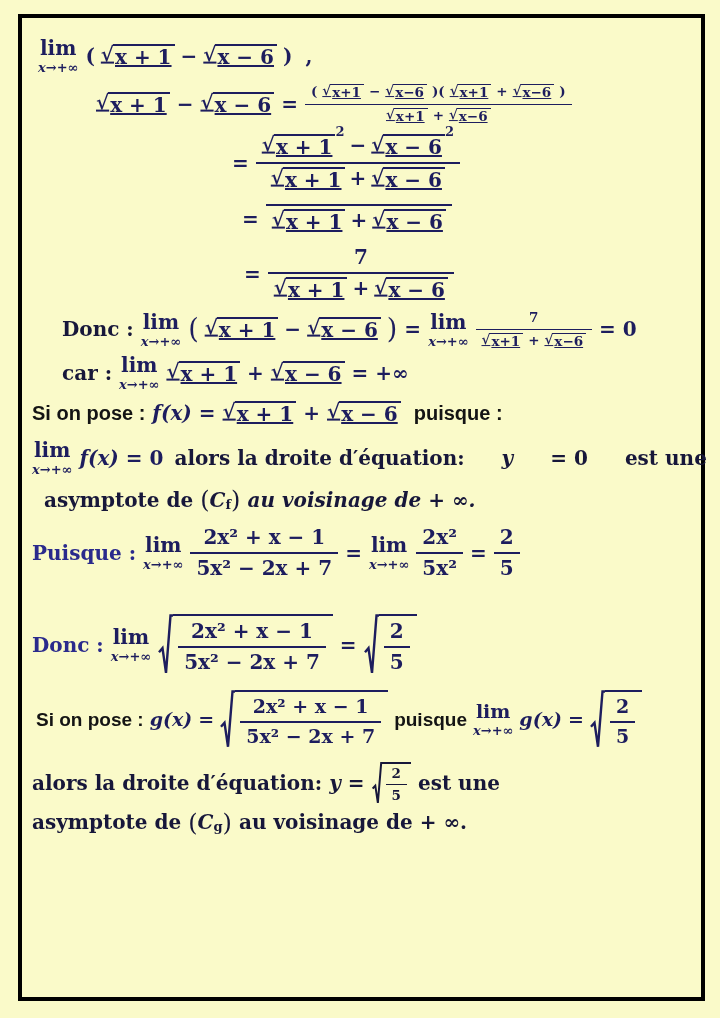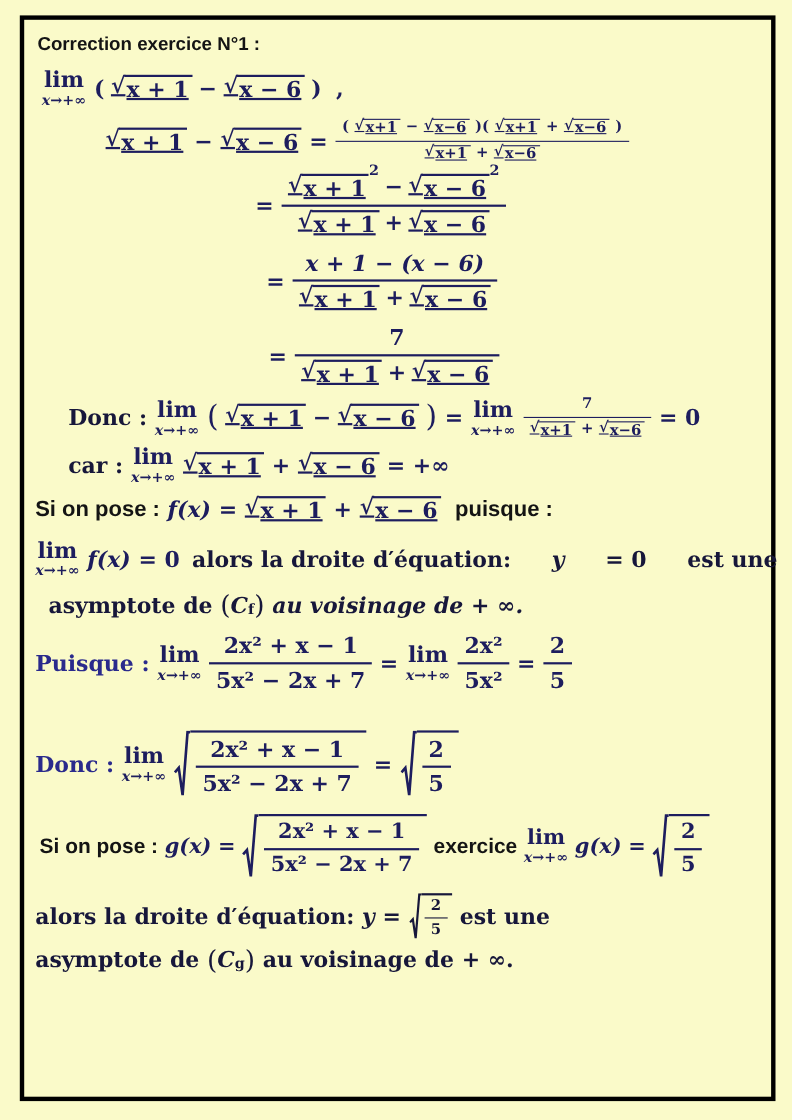--- a/index.html
+++ b/index.html
@@ -59,21 +59,20 @@
   .pair { display: inline-flex; align-items: flex-start; }
   .bp { font-size: 27px; font-weight: normal; line-height: 1; transform: translateY(-1px); }
   .mp { font-size: 24px; font-weight: normal; line-height: 1; }
 </style>
 </head>
 <body>
 
 <div class="page">
   <div class="frame">
 
-    <div class="title">Correction exercice N°1 :</div>
 
     <div class="row" style="margin:12px 0 0 6px">
       <span class="lim">
         <span>lim</span>
         <span class="under">x→+∞</span>
       </span>
       <span class="g">
         <span>(</span>
         <span class="sq">
             <span class="ru">x + 1</span>
@@ -154,21 +153,20 @@
           <span class="sq">
               <span class="ru">x − 6</span>
             </span>
         </span>
       </span>
     </div>
 
     <div class="row" style="margin:12px 0 0 210px">
       <span>=</span>
       <span class="frac">
-        <span class="fn it">x + 1 − (x − 6)</span>
         <span class="fd">
           <span class="sq">
               <span class="ru">x + 1</span>
             </span>
           <span>+</span>
           <span class="sq">
               <span class="ru">x − 6</span>
             </span>
         </span>
       </span>
@@ -346,21 +344,21 @@
         <svg class="rsvg" viewBox="0 0 15 60" preserveAspectRatio="none">
             <path d="M1 37 L4.5 33 L8 57 L12.5 1.5 L15 1.5" fill="none" stroke="currentColor" stroke-width="2.4" vector-effect="non-scaling-stroke"></path>
           </svg>
         <span class="rt">
           <span class="frac">
             <span class="fn">2x² + x − 1</span>
             <span class="fd">5x² − 2x + 7</span>
           </span>
         </span>
       </span>
-      <span class="sans ink">exercice</span>
+      <span class="sans ink">puisque</span>
       <span class="lim">
         <span>lim</span>
         <span class="under">x→+∞</span>
       </span>
       <span class="it">g(x)</span>
       <span>=</span>
       <span class="sqt">
         <svg class="rsvg" viewBox="0 0 15 60" preserveAspectRatio="none">
             <path d="M1 37 L4.5 33 L8 57 L12.5 1.5 L15 1.5" fill="none" stroke="currentColor" stroke-width="2.4" vector-effect="non-scaling-stroke"></path>
           </svg>

